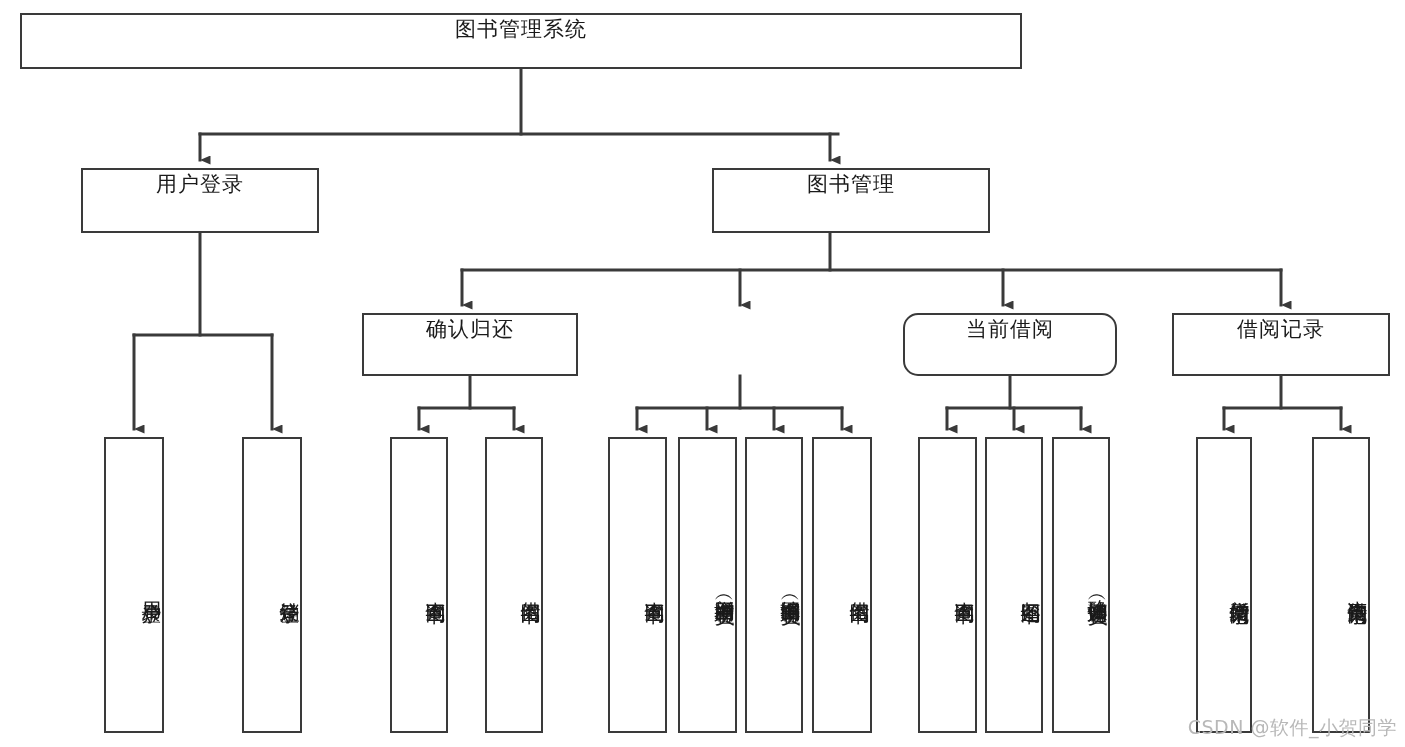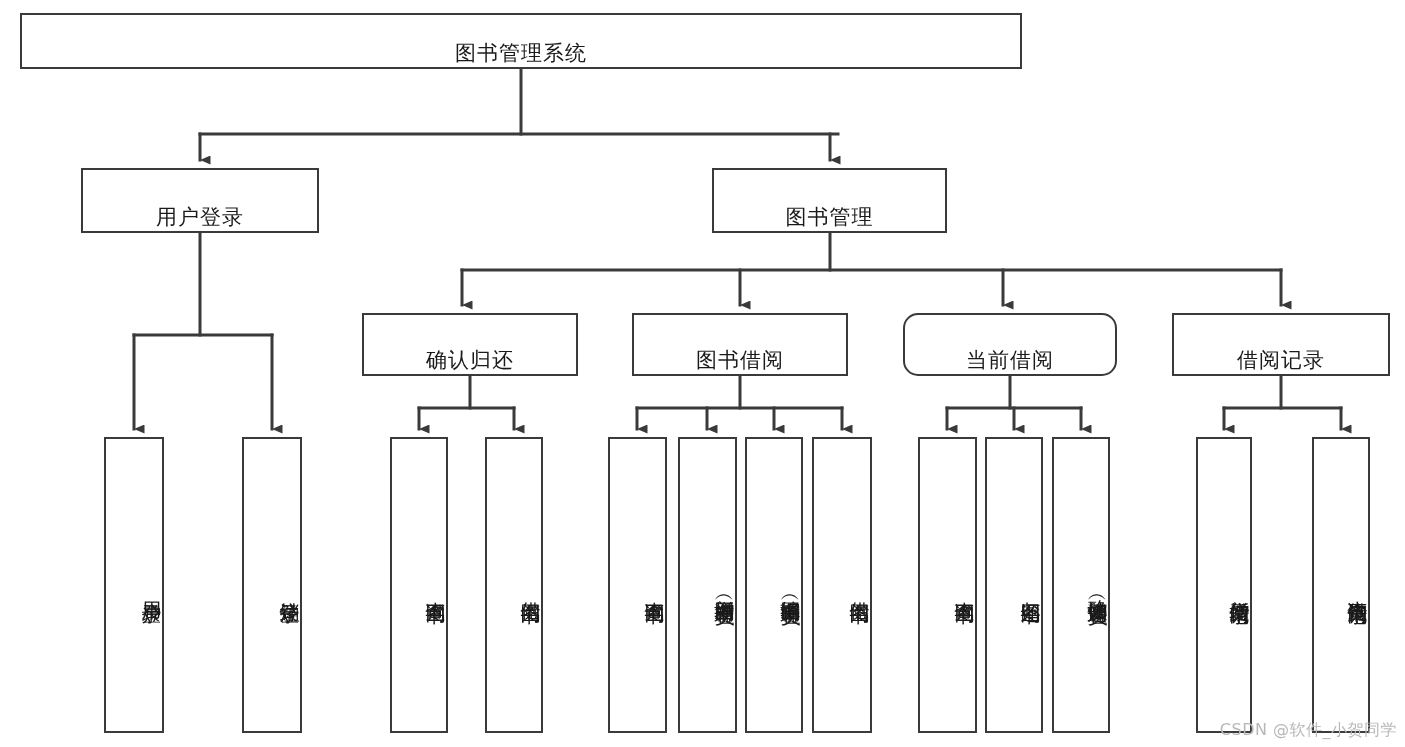--- a/index.html
+++ b/index.html
@@ -25,21 +25,21 @@
     width: 1405px;
     height: 747px;
     pointer-events: none;
   }
   .node {
     position: absolute;
     box-sizing: border-box;
     background: #ffffff;
     border: 2px solid #3a3a3a;
     display: flex;
-    align-items: flex-end;
+    align-items: flex-start;
     justify-content: center;
     color: #1a1a1a;
   }
   .node.horizontal {
     font-size: 21px;
     letter-spacing: 1px;
   }
   .node.vertical {
     writing-mode: vertical-rl;
     text-orientation: upright;
@@ -54,21 +54,21 @@
     display: block;
     white-space: normal;
   }
   .node.vertical .label {
     text-align: center;
   }
   #watermark {
     position: absolute;
     right: 8px;
     bottom: 6px;
-    font-size: 16px;
+    font-size: 19px;
     color: #b8b8b8;
     letter-spacing: 0.5px;
     white-space: nowrap;
     user-select: none;
   }
 </style>
 </head>
 <body>
 
 <div id="diagram-root">
@@ -123,29 +123,26 @@
     </g>
   </svg>
 
   <div class="node horizontal" style="left: 20px; top: 13px; width: 1002px; height: 56px;">
     <span class="label">图书管理系统</span>
   </div>
 
   <div class="node horizontal" style="left: 81px; top: 168px; width: 238px; height: 65px;">
     <span class="label">用户登录</span>
   </div>
-  <div class="node horizontal" style="left: 712px; top: 168px; width: 235px; height: 65px;">
+  <div class="node horizontal" style="left: 712px; top: 168px; width: 278px; height: 65px;">
     <span class="label">图书管理</span>
   </div>
 
   <div class="node horizontal" style="left: 362px; top: 313px; width: 216px; height: 63px;">
     <span class="label">确认归还</span>
-  </div>
-  <div class="node horizontal" style="left: 632px; top: 313px; width: 216px; height: 63px;">
-    <span class="label">图书借阅</span>
   </div>
   <div class="node horizontal" style="left: 903px; top: 313px; width: 214px; height: 63px; border-radius: 15px;">
     <span class="label">当前借阅</span>
   </div>
   <div class="node horizontal" style="left: 1172px; top: 313px; width: 218px; height: 63px;">
     <span class="label">借阅记录</span>
   </div>
 
   <div class="node vertical" style="left: 104px; top: 437px; width: 60px; height: 296px;">
     <span class="label">用户登录</span>

